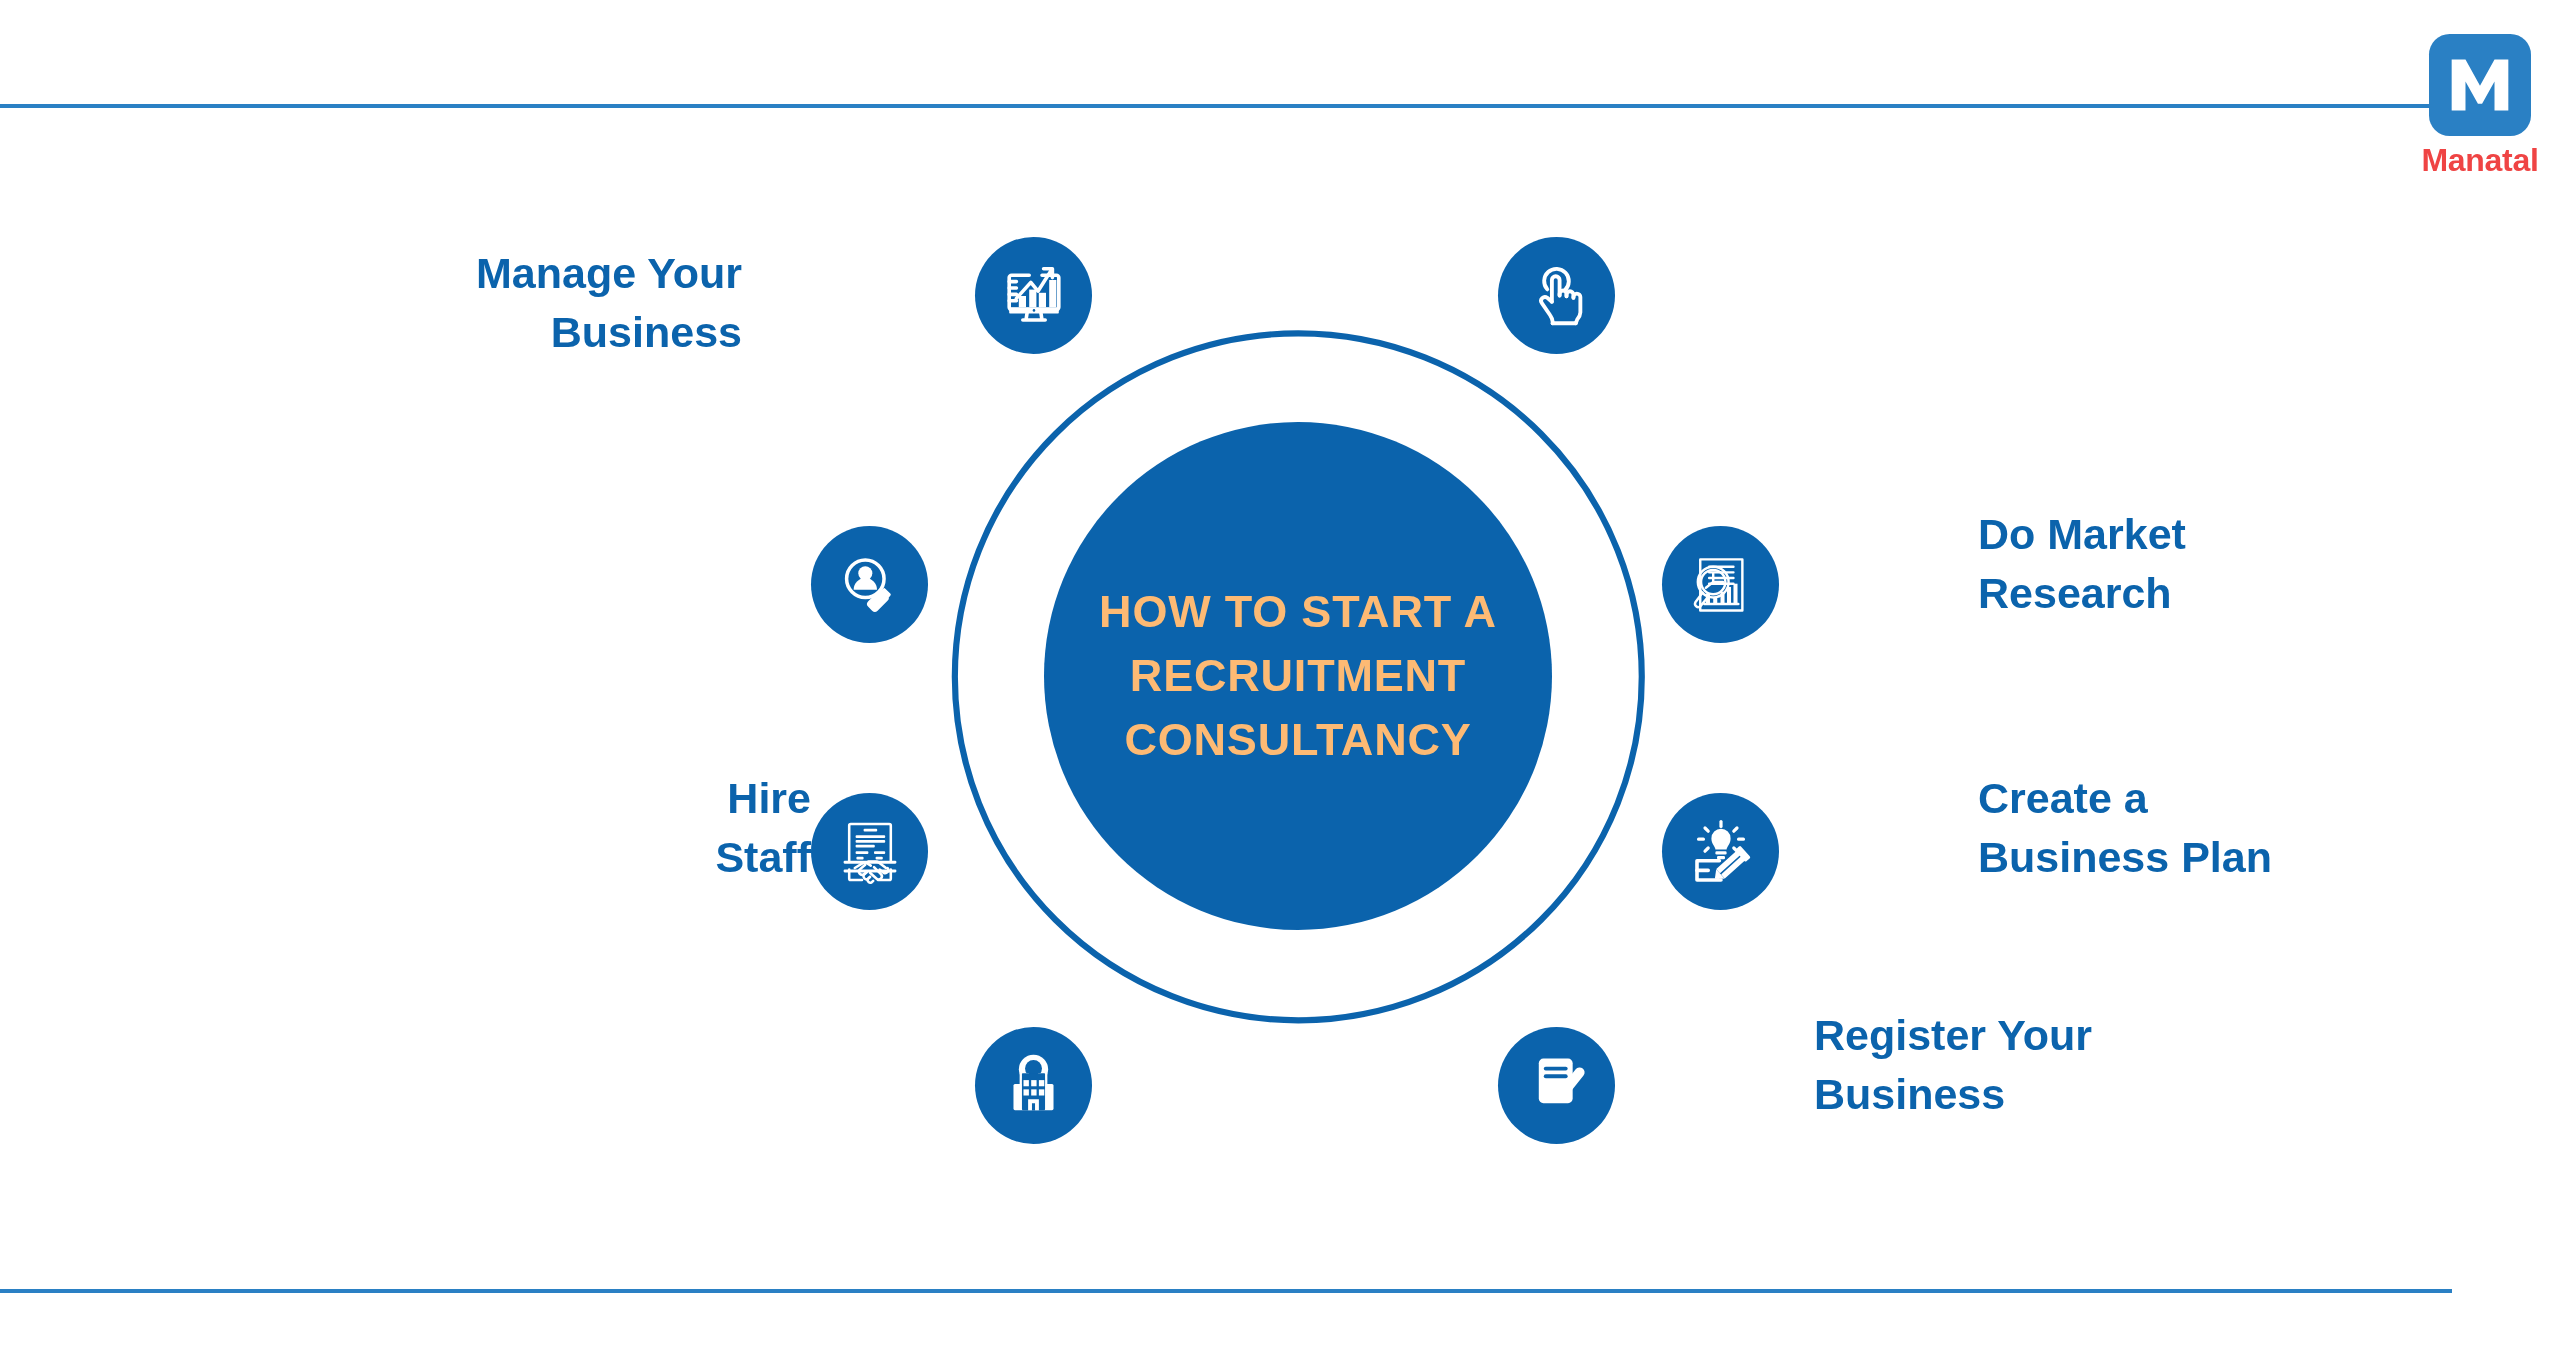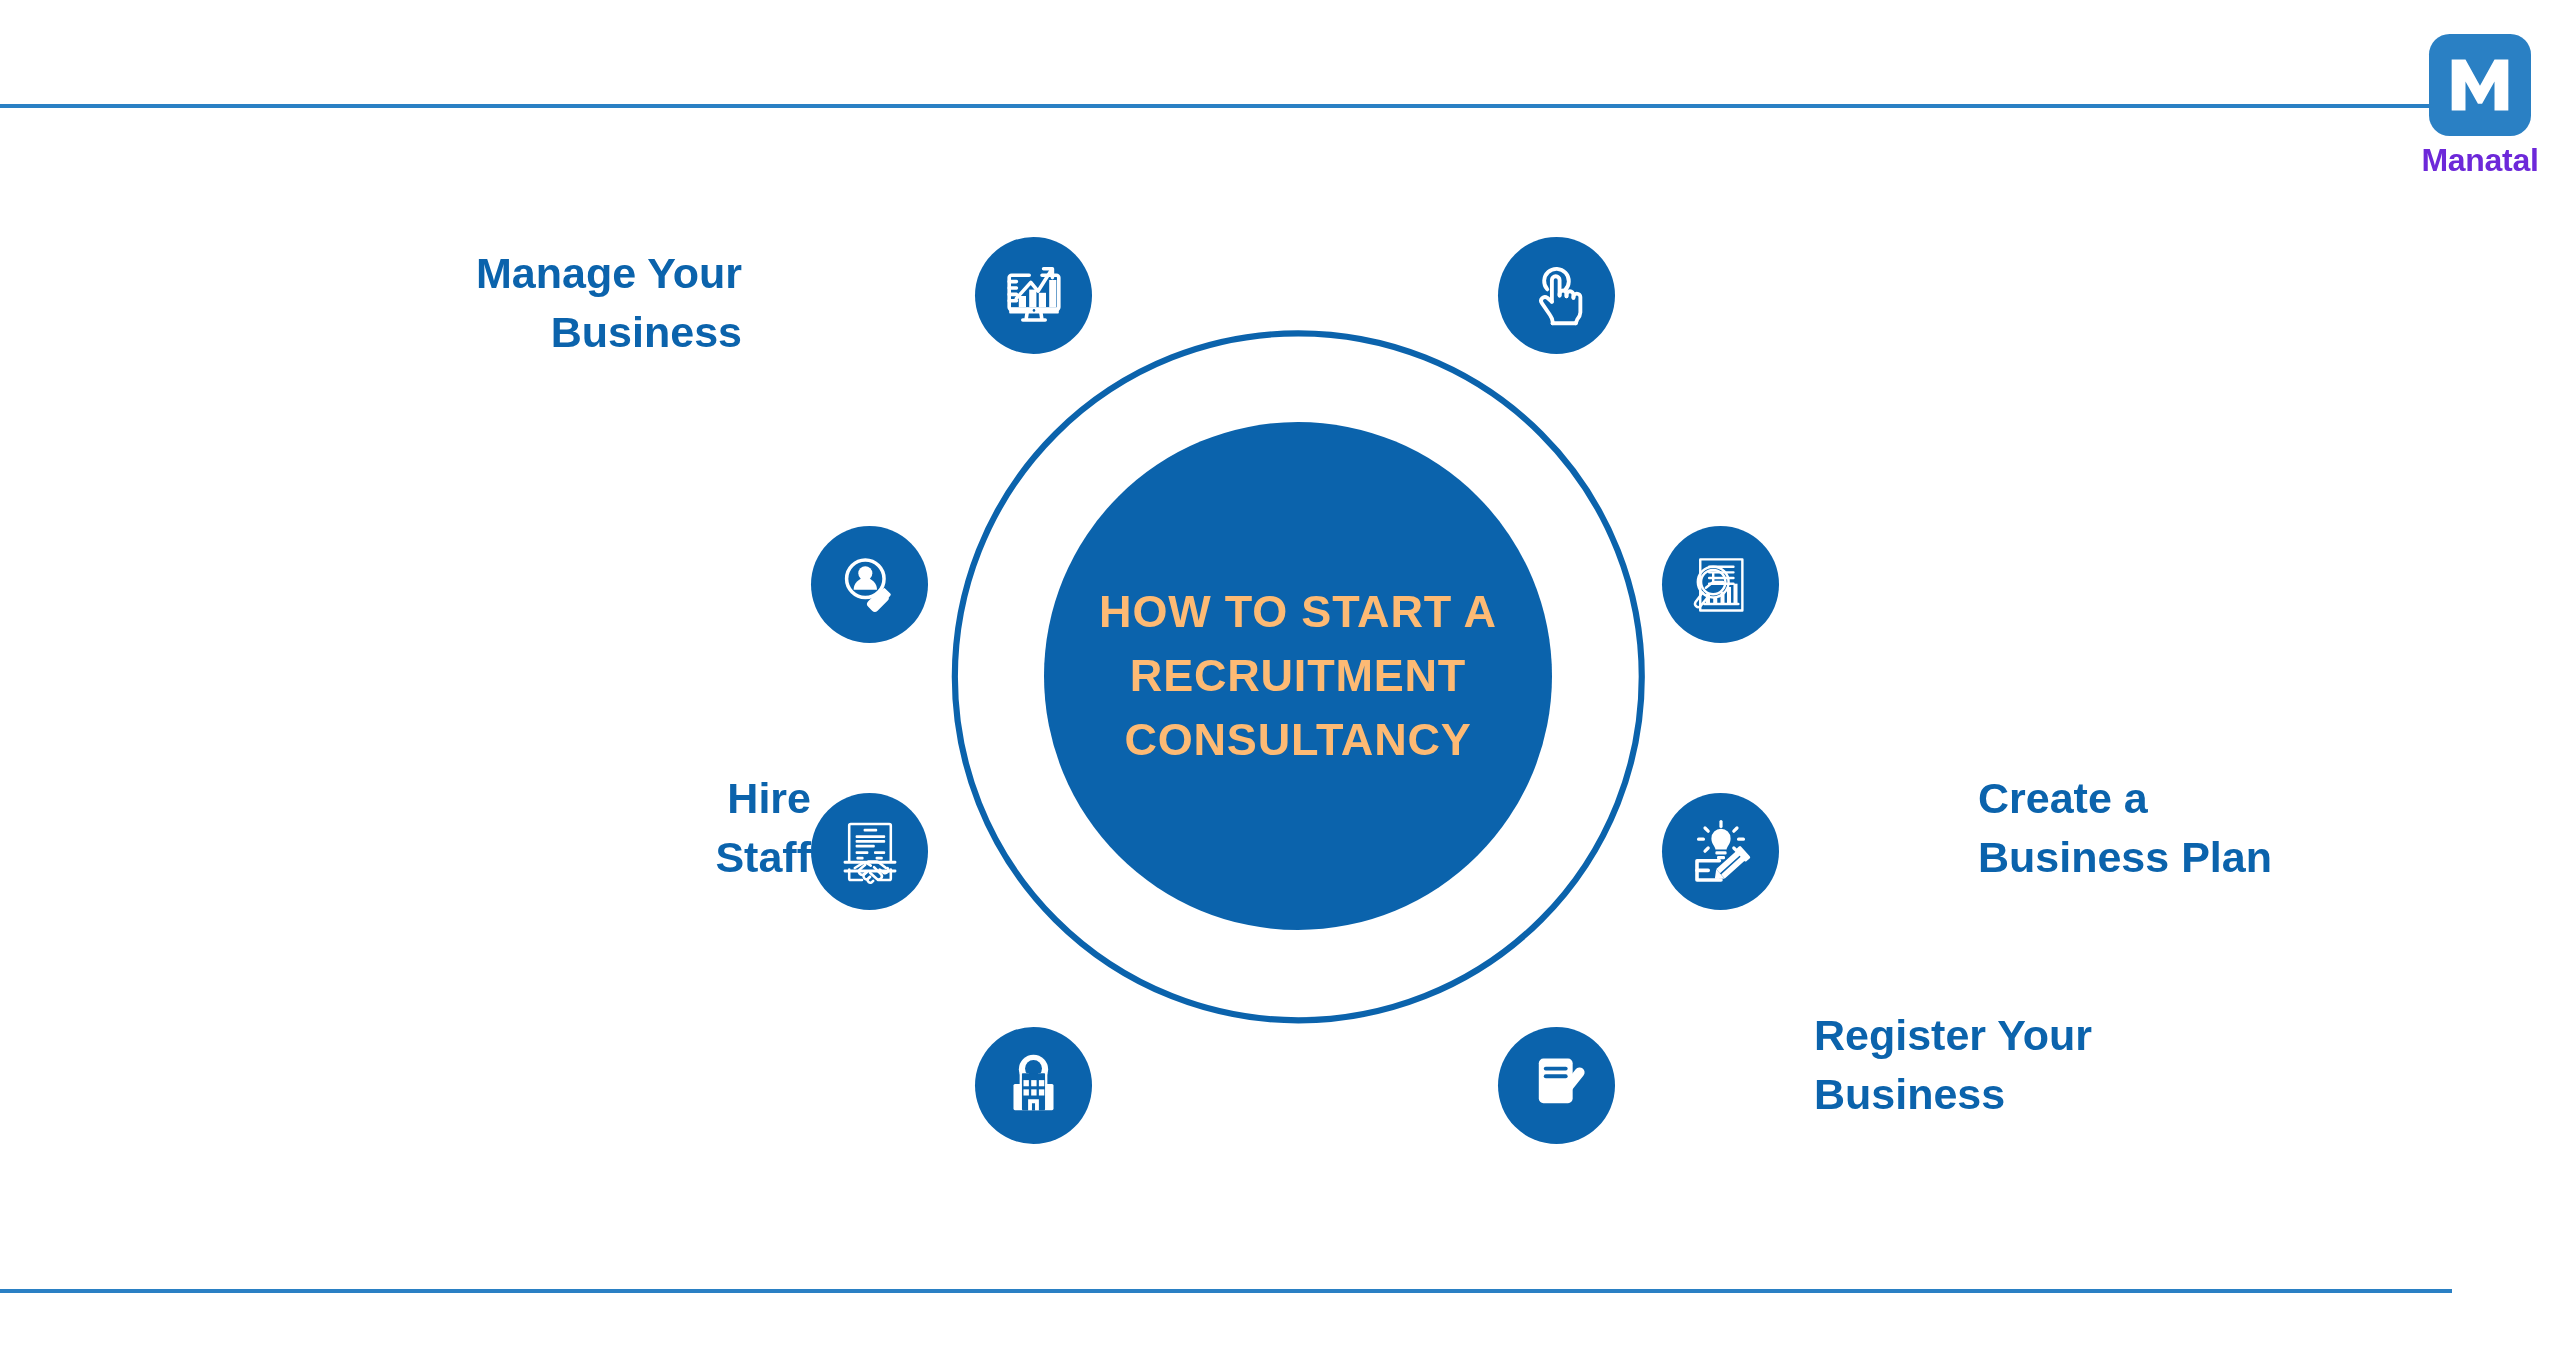--- a/index.html
+++ b/index.html
@@ -17,21 +17,21 @@
   .divider.bottom{top:1289px;}
 
   
   .logo{position:absolute;left:2418px;top:34px;width:124px;text-align:center;}
   .logo-mark{
     width:102px;height:102px;margin:0 auto;border-radius:20.6px;background:#2a80c4;
     display:flex;align-items:center;justify-content:center;
   }
   .logo-mark svg{display:block;}
   .logo-text{
-    margin-top:8.2px;font-size:32px;font-weight:bold;color:#6d28d9;
+    margin-top:8.2px;font-size:32px;font-weight:bold;color:#ef4444;
     letter-spacing:-0.3px;line-height:1;
   }
 
   
   .diagram{position:absolute;left:0;top:0;width:2576px;height:1353px;}
   .ring-svg{position:absolute;left:0;top:0;width:2576px;height:1353px;}
 
   .hub{
     position:absolute;
     left:1044px;top:422px;width:508px;height:508px;
@@ -144,20 +144,22 @@
           <g fill="#fff">
             <rect x="32" y="61" width="5" height="13"></rect>
             <rect x="41" y="66" width="5" height="8"></rect>
             <rect x="50" y="59" width="5" height="15"></rect>
             <rect x="58" y="53" width="5" height="21"></rect>
             <rect x="66" y="49" width="5" height="25"></rect>
           </g>
         </svg>
       </span>
     </div>
+    <div class="node-label right" style="left:1978px;top:505px;width:563px;">Do Market
+Research</div>
 
     <div class="node" style="left:1662px;top:793px;">
       <span>
         <svg width="80" height="80" viewBox="0 0 100 100" aria-hidden="true">
           <g fill="#fff">
             <path d="M38 33 a12 12 0 0 1 24 0 c0 7-5 10-5 14 h-14 c0-4-5-7-5-14 z"></path>
             <rect x="43" y="49" width="14" height="4" rx="1.5"></rect>
             <rect x="45" y="55" width="10" height="4" rx="1.5"></rect>
           </g>
           <g stroke="#fff" stroke-width="4" stroke-linecap="round">

